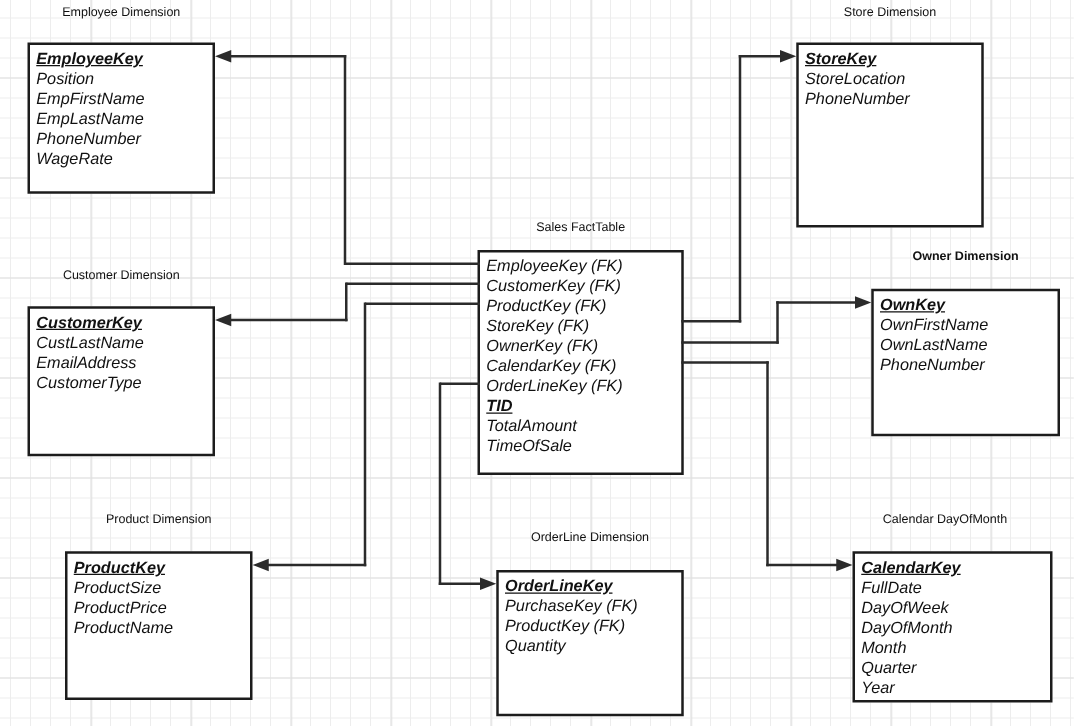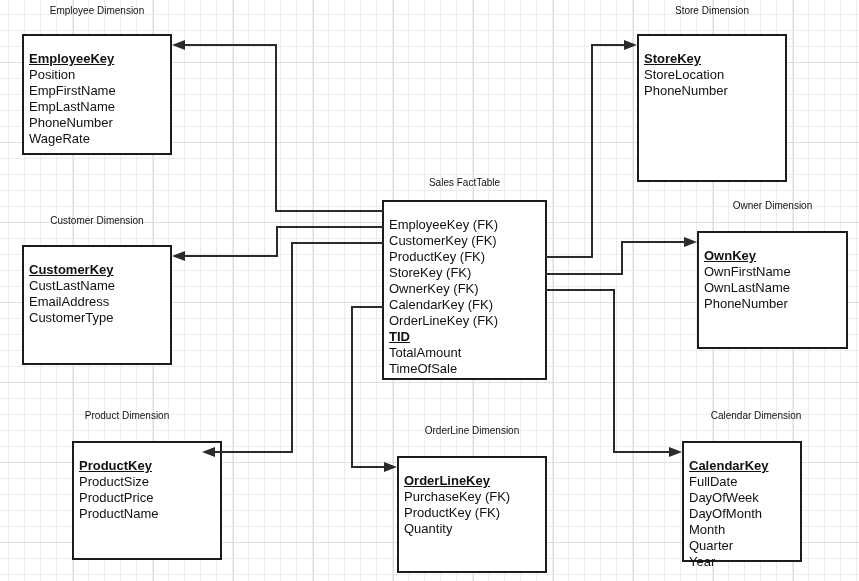--- a/index.html
+++ b/index.html
@@ -20,21 +20,22 @@
     background-position: 73px 0px, 0px 62px, 8px 14px, 8px 14px;
     font-family: "Liberation Sans", sans-serif;
     color: #111111;
   }
 
   .tbl {
     position: absolute;
     box-sizing: border-box;
     background: #ffffff;
     border: 2px solid #1c1c1c;
-    padding: 15px 0 0 5px;
+    padding: 3px 0 0 5px;
+    font-style: italic;
   }
   .row {
     font-size: 13px;
     line-height: 16px;
     white-space: nowrap;
   }
   .row.pk {
     font-weight: bold;
     text-decoration: underline;
   }
@@ -69,24 +70,24 @@
 </style>
 </head>
 <body>
 
 <div class="canvas">
 
   <div class="tbl-title" style="left:22px; top:3px; width:150px;">Employee Dimension</div>
   <div class="tbl-title" style="left:637px; top:3px; width:150px;">Store Dimension</div>
   <div class="tbl-title" style="left:382px; top:175px; width:165px;">Sales FactTable</div>
   <div class="tbl-title" style="left:22px; top:213px; width:150px;">Customer Dimension</div>
-  <div class="tbl-title" style="left:697px; top:198px; width:151px;">Owner Dimension</div>
+  <div class="tbl-title" style="left:697px; top:198px; width:151px;font-weight:bold;">Owner Dimension</div>
   <div class="tbl-title" style="left:52px; top:408px; width:150px;">Product Dimension</div>
   <div class="tbl-title" style="left:397px; top:423px; width:150px;">OrderLine Dimension</div>
-  <div class="tbl-title" style="left:682px; top:408px; width:148px;">Calendar Dimension</div>
+  <div class="tbl-title" style="left:682px; top:408px; width:148px;">Calendar DayOfMonth</div>
 
   <div class="tbl" style="left:22px; top:34px; width:150px; height:121px;">
     <div class="row pk">EmployeeKey</div>
     <div class="row">Position</div>
     <div class="row">EmpFirstName</div>
     <div class="row">EmpLastName</div>
     <div class="row">PhoneNumber</div>
     <div class="row">WageRate</div>
   </div>
 
@@ -116,35 +117,35 @@
     <div class="row">CustomerType</div>
   </div>
 
   <div class="tbl" style="left:697px; top:231px; width:151px; height:118px;">
     <div class="row pk">OwnKey</div>
     <div class="row">OwnFirstName</div>
     <div class="row">OwnLastName</div>
     <div class="row">PhoneNumber</div>
   </div>
 
-  <div class="tbl" style="left:52px; top:441px; width:150px; height:119px;margin-left:20px;">
+  <div class="tbl" style="left:52px; top:441px; width:150px; height:119px;">
     <div class="row pk">ProductKey</div>
     <div class="row">ProductSize</div>
     <div class="row">ProductPrice</div>
     <div class="row">ProductName</div>
   </div>
 
   <div class="tbl" style="left:397px; top:456px; width:150px; height:117px;">
     <div class="row pk">OrderLineKey</div>
     <div class="row">PurchaseKey (FK)</div>
     <div class="row">ProductKey (FK)</div>
     <div class="row">Quantity</div>
   </div>
 
-  <div class="tbl" style="left:682px; top:441px; width:120px; height:121px;">
+  <div class="tbl" style="left:682px; top:441px; width:160px; height:121px;">
     <div class="row pk">CalendarKey</div>
     <div class="row">FullDate</div>
     <div class="row">DayOfWeek</div>
     <div class="row">DayOfMonth</div>
     <div class="row">Month</div>
     <div class="row">Quarter</div>
     <div class="row">Year</div>
   </div>
 
   <div class="seg h" style="left:276px; top:210px; width:108px;"></div>

